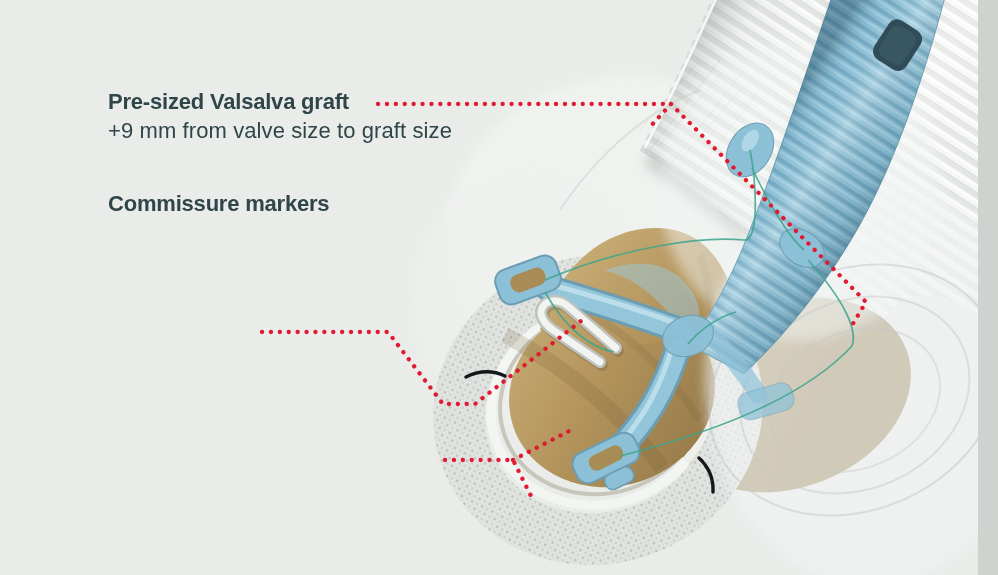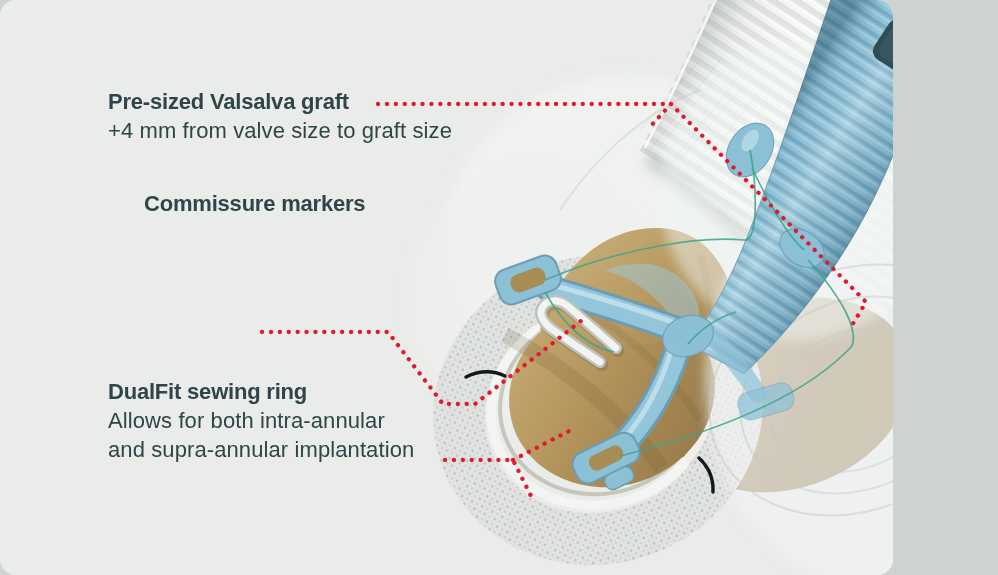--- a/index.html
+++ b/index.html
@@ -4,30 +4,29 @@
 <style>
   :root{
     --background:#e9ece9;
     --text:#2f4549;
     --leader-red:#e11931;
     --holder-blue:#8cc0d6;
     --leaflet-tan:#b3945c;
   }
   html,body{margin:0;padding:0;background:#cfd3cf;}
   .stage{
-    position:relative;width:893px;height:575px;overflow:hidden;
+    position:relative;width:978px;height:575px;overflow:hidden;
     background:var(--background);
     font-family:"Liberation Sans", sans-serif;
-    border-radius:16px;
   }
   .stage svg{position:absolute;left:0;top:0;}
   .block{position:absolute;left:108px;color:var(--text);}
   .block .t{font-weight:bold;font-size:22px;line-height:29px;letter-spacing:-0.2px;}
   .block .b{font-size:22px;line-height:29px;letter-spacing:0.1px;white-space:pre-line;}
-  .b1{top:87px;} .b2{top:189px;margin-left:36px;} .b3{top:377px;}
+  .b1{top:87px;} .b2{top:189px;} .b3{top:377px;}
   .leader{stroke:var(--leader-red);stroke-width:4.3;fill:none;
           stroke-dasharray:0.1 8.8;stroke-linecap:round;}
 </style>
 </head>
 <body>
 
 <div class="stage">
 
 <svg width="998" height="575" viewBox="0 0 998 575">
   <defs>
@@ -190,26 +189,21 @@
 
   <g>
     <path class="leader" d="M 378 104 L 671 104 M 671 104 L 648 129 M 671 104 L 866 302 L 851 327"></path>
     <path class="leader" d="M 262 332 L 388 332 L 443 404 L 475 404 L 586 317"></path>
     <path class="leader" d="M 445 460 L 513 460 L 531 496 M 513 460 L 573 429"></path>
   </g>
 </svg>
 
 <div class="block b1">
   <div class="t">Pre-sized Valsalva graft</div>
-  <div class="b">+4 mm from valve size to graft size</div>
+  <div class="b">+9 mm from valve size to graft size</div>
 </div>
 
 <div class="block b2">
   <div class="t">Commissure markers</div>
 </div>
 
-<div class="block b3">
-  <div class="t">DualFit sewing ring</div>
-  <div class="b">Allows for both intra-annular
-and supra-annular implantation</div>
+
 </div>
 
-</div>
-
 </body></html>

